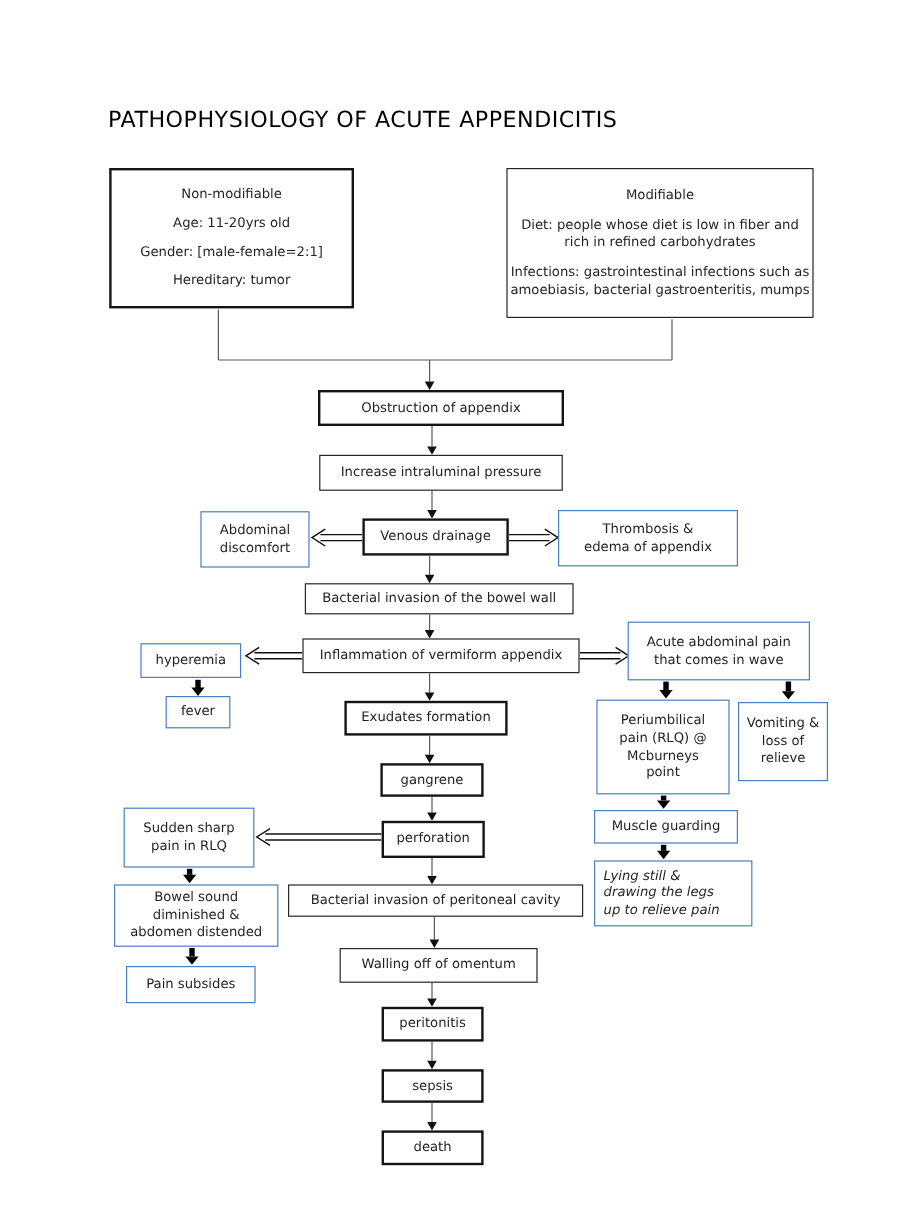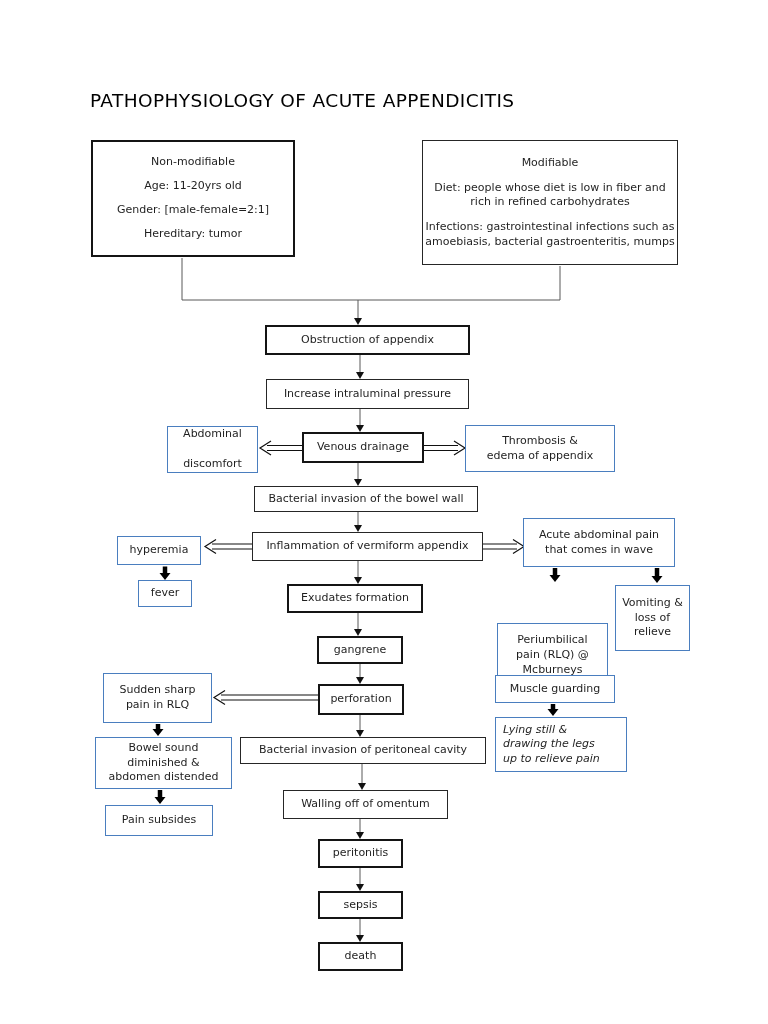--- a/index.html
+++ b/index.html
@@ -17,30 +17,30 @@
        text-align:center;font-size:11px;line-height:1.32;background:#fff;box-sizing:border-box;}
   .bk1{border:1px solid #262626;}
   .bk2{border:2px solid #141414;}
   .bl{border:1.6px solid #4a7ebf;}
   .nowrap{white-space:nowrap;}
   .b-nonmod{left:91px;top:140px;width:204px;height:117px;justify-content:space-evenly;padding:4px 2px;}
   .b-mod{left:422px;top:140px;width:256px;height:125px;justify-content:space-evenly;padding:4px 2px;}
   .b-obstruction{left:265px;top:325px;width:205px;height:30px;}
   .b-increase{left:266px;top:379px;width:203px;height:30px;}
   .b-venous{left:302px;top:432px;width:122px;height:31px;}
-  .b-abd{left:167px;top:426px;width:91px;height:47px;justify-content:space-between;}
+  .b-abd{left:167px;top:426px;width:91px;height:47px;}
   .b-thromb{left:465px;top:425px;width:150px;height:47px;}
   .b-bowelwall{left:254px;top:486px;width:224px;height:26px;}
   .b-inflam{left:252px;top:532px;width:231px;height:29px;}
   .b-hyper{left:117px;top:536px;width:84px;height:29px;}
   .b-acute{left:523px;top:518px;width:152px;height:49px;}
   .b-fever{left:138px;top:580px;width:54px;height:27px;}
   .b-exudates{left:287px;top:584px;width:136px;height:29px;}
   .b-gangrene{left:317px;top:636px;width:86px;height:28px;}
-  .b-periumb{left:497px;top:583px;width:111px;height:79px;margin-top:40px;}
+  .b-periumb{left:497px;top:583px;width:111px;height:79px;}
   .b-vomit{left:615px;top:585px;width:75px;height:66px;}
   .b-sudden{left:103px;top:673px;width:109px;height:50px;}
   .b-perf{left:318px;top:684px;width:86px;height:31px;}
   .b-muscle{left:495px;top:675px;width:120px;height:28px;}
   .b-bowelsound{left:95px;top:737px;width:137px;height:52px;}
   .b-peritcav{left:240px;top:737px;width:246px;height:27px;}
   .b-lying{left:495px;top:717px;width:132px;height:55px;align-items:flex-start;text-align:left;padding-left:7px;font-style:italic;}
   .b-painsub{left:105px;top:805px;width:108px;height:31px;}
   .b-walling{left:283px;top:790px;width:165px;height:29px;text-align:right;}
   .b-peritonitis{left:318px;top:839px;width:85px;height:29px;}

